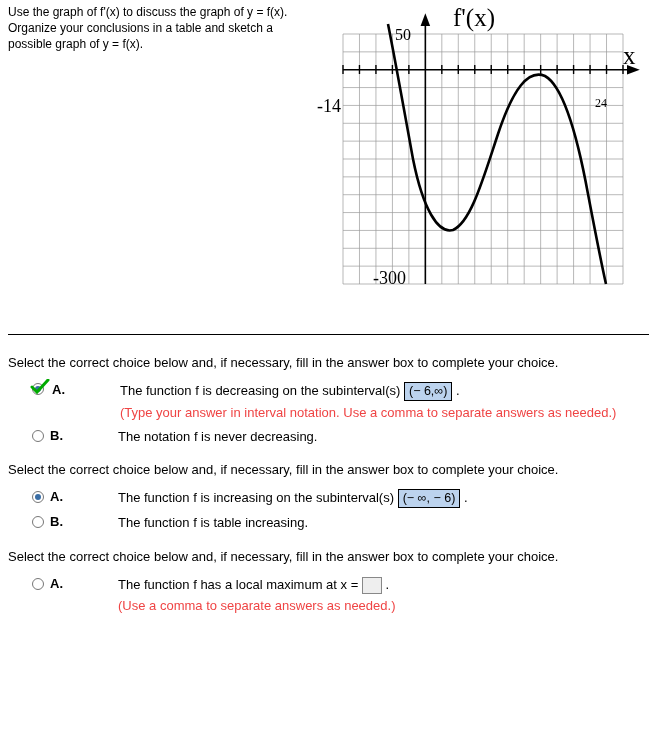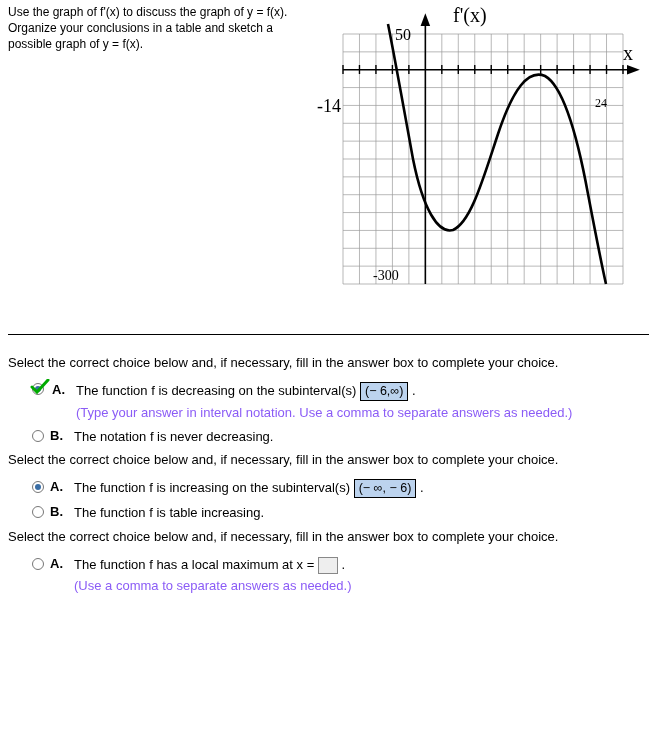--- a/index.html
+++ b/index.html
@@ -22,21 +22,21 @@
     position: relative;
     width: 320px;
     height: 300px;
   }
   hr.rule {
     border: none;
     border-top: 1px solid #000;
     margin: 30px 0 20px 0;
   }
   .prompt {
-    margin: 6px 0 12px 0;
+    margin: 16px 0 12px 0;
   }
   .choice-row {
     display: flex;
     align-items: flex-start;
     margin: 6px 0 4px 24px;
     gap: 6px;
   }
   .radio {
     width: 12px;
     height: 12px;
@@ -87,44 +87,45 @@
     left: -2px;
     top: -4px;
   }
   .letter {
     font-weight: bold;
     width: 18px;
     flex-shrink: 0;
   }
   .choice-text {
     line-height: 1.4;
+    margin-left: 44px;
   }
   .hint {
-    color: #8b5cf6;
+    color: #ef4444;
     margin-top: 3px;
   }
   .answer-box {
     display: inline-block;
     border: 1px solid #000;
     background: #bcd3ee;
     padding: 1px 4px;
     font-size: 12.5px;
     line-height: 1.2;
   }
   .empty-input {
     display: inline-block;
     width: 18px;
     height: 15px;
     border: 1px solid #888;
     background: #eee;
     vertical-align: middle;
   }
   .axislbl {
     font-family: "Times New Roman", serif;
-    font-size: 20px;
+    font-size: 25px;
   }
 </style>
 </head>
 <body>
 
 <div class="top-section">
   <div class="instructions">Use the graph of f'(x) to discuss the graph of y = f(x). Organize your conclusions in a table and sketch a possible graph of y = f(x).</div>
   <div class="graph-wrap">
     <svg width="320" height="300" viewBox="0 0 320 300">
 
@@ -197,21 +198,21 @@
                C 72,55 80,100 90,155
                C 100,205 115,230 130,226
                C 148,218 160,175 175,130
                C 190,85 205,65 222,72
                C 240,82 254,130 265,190
                C 273,232 278,258 283,280" fill="none" stroke="#000" stroke-width="2.6"></path>
     </svg>
     <div class="axislbl" style="position:absolute;left:130px;top:0px">f'(x)</div>
     <div class="axislbl" style="position:absolute;left:300px;top:38px">x</div>
     <div class="axislbl" style="position:absolute;left:72px;top:22px;font-size:16px">50</div>
-    <div class="axislbl" style="position:absolute;left:50px;top:264px;font-size:14px">-300</div>
+    <div class="axislbl" style="position:absolute;left:50px;top:264px;font-size:18px">-300</div>
     <div class="axislbl" style="position:absolute;left:-6px;top:92px;font-size:18px">-14</div>
     <div class="axislbl" style="position:absolute;left:272px;top:92px;font-size:12px">24</div>
   </div>
 </div>
 
 <hr class="rule">
 
 <div class="prompt">Select the correct choice below and, if necessary, fill in the answer box to complete your choice.</div>
 
 <div class="choice-row">

